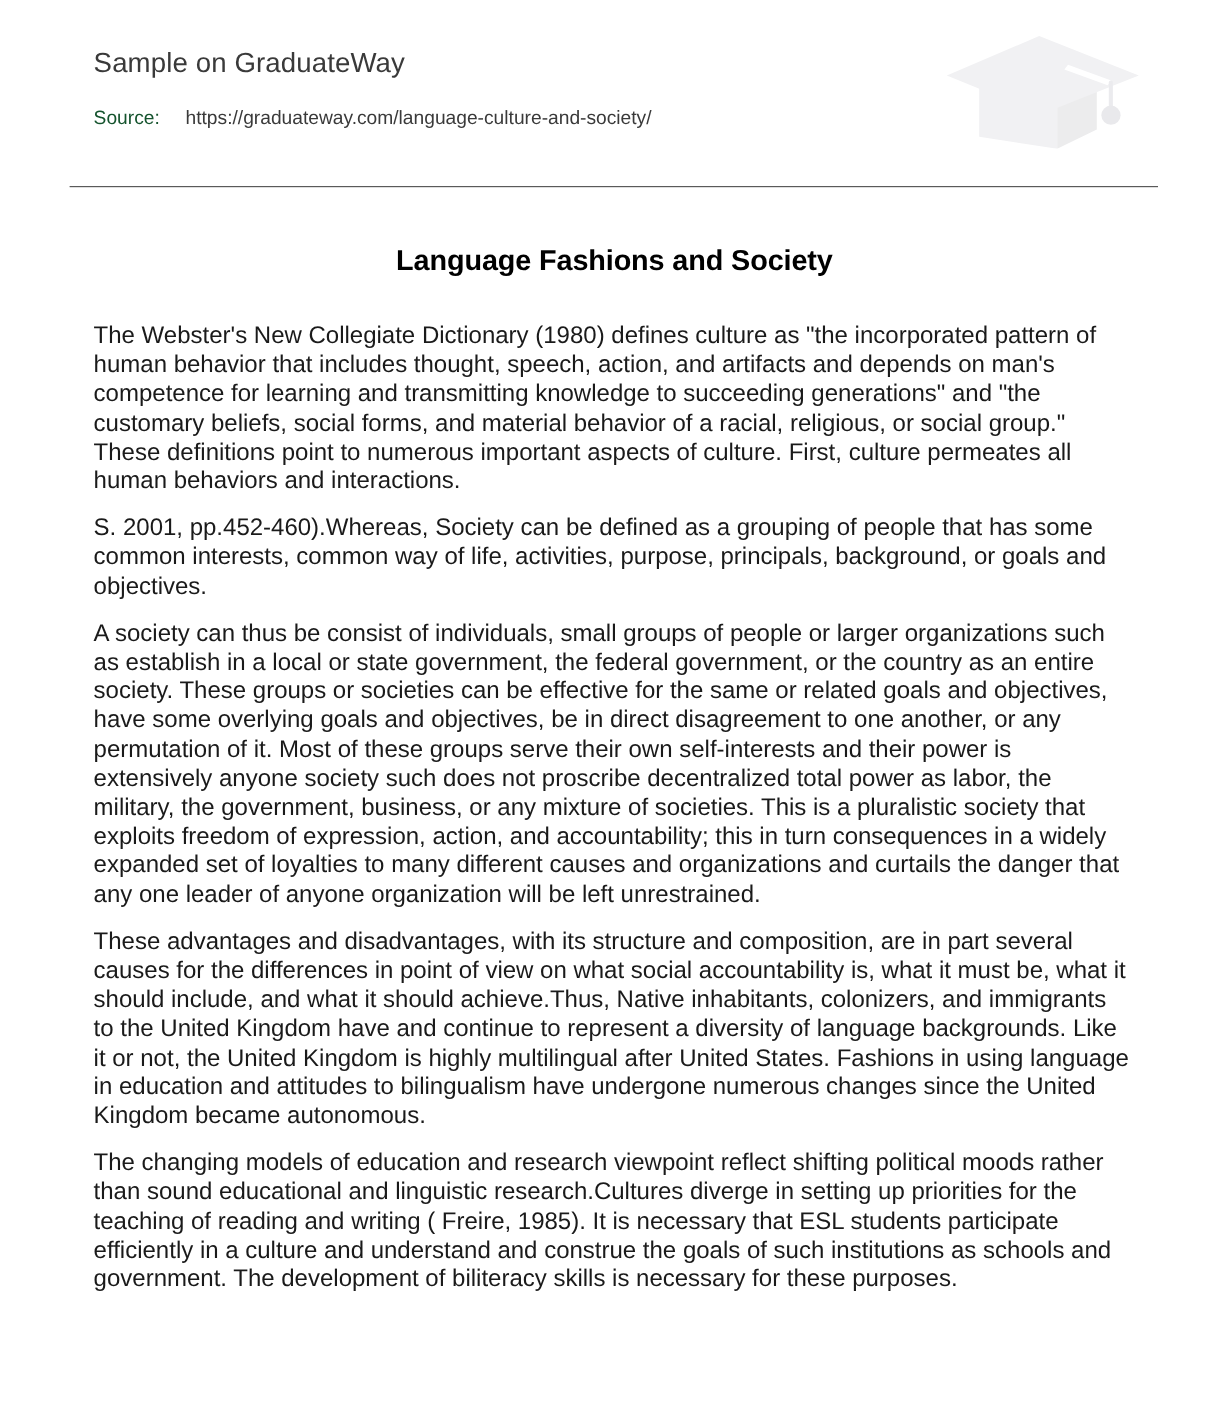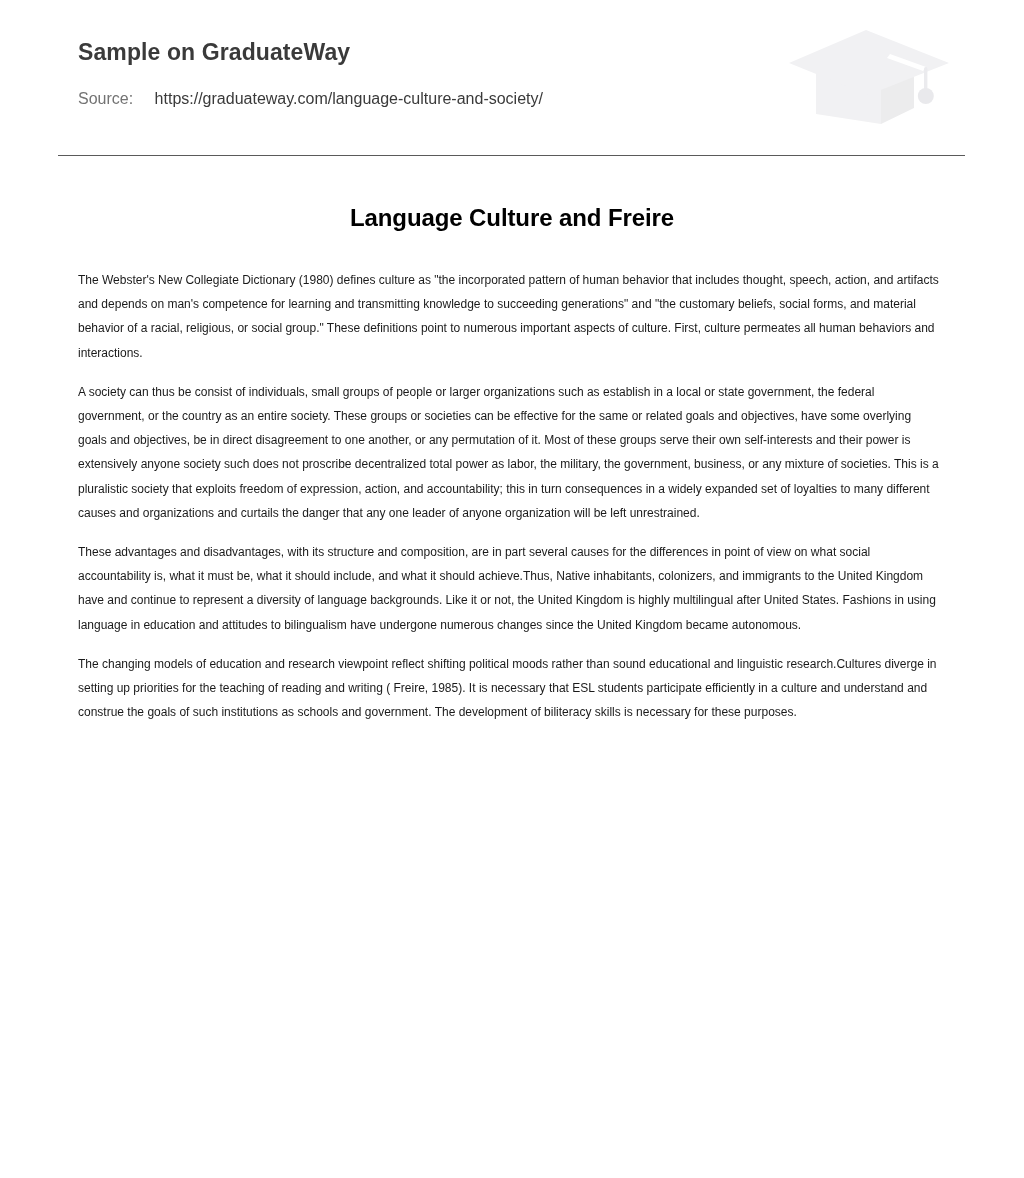--- a/index.html
+++ b/index.html
@@ -30,38 +30,38 @@
     top: 0;
     width: 1024px;
     height: 156px;
   }
   .brand-title {
     position: absolute;
     left: 78px;
     top: 37px;
     font-size: 23px;
     line-height: 30px;
-    font-weight: 700;
+    font-weight: 400;
     color: #3a3a3a;
     letter-spacing: 0.1px;
     white-space: nowrap;
     text-align: right;
   }
   .source-line {
     position: absolute;
     left: 78px;
     top: 88px;
     font-size: 16px;
     line-height: 22px;
     font-weight: 400;
     color: #3a3a3a;
     white-space: nowrap;
   }
   .source-label {
-    color: #737373;
+    color: #14532d;
   }
   .source-url {
     color: #3a3a3a;
     text-decoration: none;
     padding-left: 17px;
   }
 
   
   .logo {
     position: absolute;
@@ -102,21 +102,21 @@
     text-align: center;
     margin: 26px 0 0 0;
     letter-spacing: -0.1px;
   }
 
   .paragraphs {
     margin-top: 34px;
   }
 
   .para {
-    font-size: 12px;
+    font-size: 20px;
     line-height: 24.2px;
     color: #1a1a1a;
     margin: 0 4px 15px 0;
     text-align: left;
     word-spacing: 0px;
   }
   .para:last-child {
     margin-bottom: 0;
   }
 </style>
@@ -147,24 +147,25 @@
 
         <circle cx="139.8" cy="70" r="8" fill="#e9e9ec"></circle>
       </svg>
     </div>
 
     <div class="divider"></div>
   </div>
 
   <div class="doc">
 
-    <h1 class="doc-title">Language Culture and Freire</h1>
+    <h1 class="doc-title">Language Fashions and Society</h1>
 
     <div class="paragraphs">
       <p class="para">The Webster's New Collegiate Dictionary (1980) defines culture as "the incorporated pattern of human behavior that includes thought, speech, action, and artifacts and depends on man's competence for learning and transmitting knowledge to succeeding generations" and "the customary beliefs, social forms, and material behavior of a racial, religious, or social group." These definitions point to numerous important aspects of culture. First, culture permeates all human behaviors and interactions.</p>
+      <p class="para">S. 2001, pp.452-460).Whereas, Society can be defined as a grouping of people that has some common interests, common way of life, activities, purpose, principals, background, or goals and objectives.</p>
       <p class="para">A society can thus be consist of individuals, small groups of people or larger organizations such as establish in a local or state government, the federal government, or the country as an entire society. These groups or societies can be effective for the same or related goals and objectives, have some overlying goals and objectives, be in direct disagreement to one another, or any permutation of it. Most of these groups serve their own self-interests and their power is extensively anyone society such does not proscribe decentralized total power as labor, the military, the government, business, or any mixture of societies. This is a pluralistic society that exploits freedom of expression, action, and accountability; this in turn consequences in a widely expanded set of loyalties to many different causes and organizations and curtails the danger that any one leader of anyone organization will be left unrestrained.</p>
       <p class="para">These advantages and disadvantages, with its structure and composition, are in part several causes for the differences in point of view on what social accountability is, what it must be, what it should include, and what it should achieve.Thus, Native inhabitants, colonizers, and immigrants to the United Kingdom have and continue to represent a diversity of language backgrounds. Like it or not, the United Kingdom is highly multilingual after United States. Fashions in using language in education and attitudes to bilingualism have undergone numerous changes since the United Kingdom became autonomous.</p>
       <p class="para">The changing models of education and research viewpoint reflect shifting political moods rather than sound educational and linguistic research.Cultures diverge in setting up priorities for the teaching of reading and writing ( Freire, 1985). It is necessary that ESL students participate efficiently in a culture and understand and construe the goals of such institutions as schools and government. The development of biliteracy skills is necessary for these purposes.</p>
     </div>
 
   </div>
 
 </div>
 
 </body></html>

